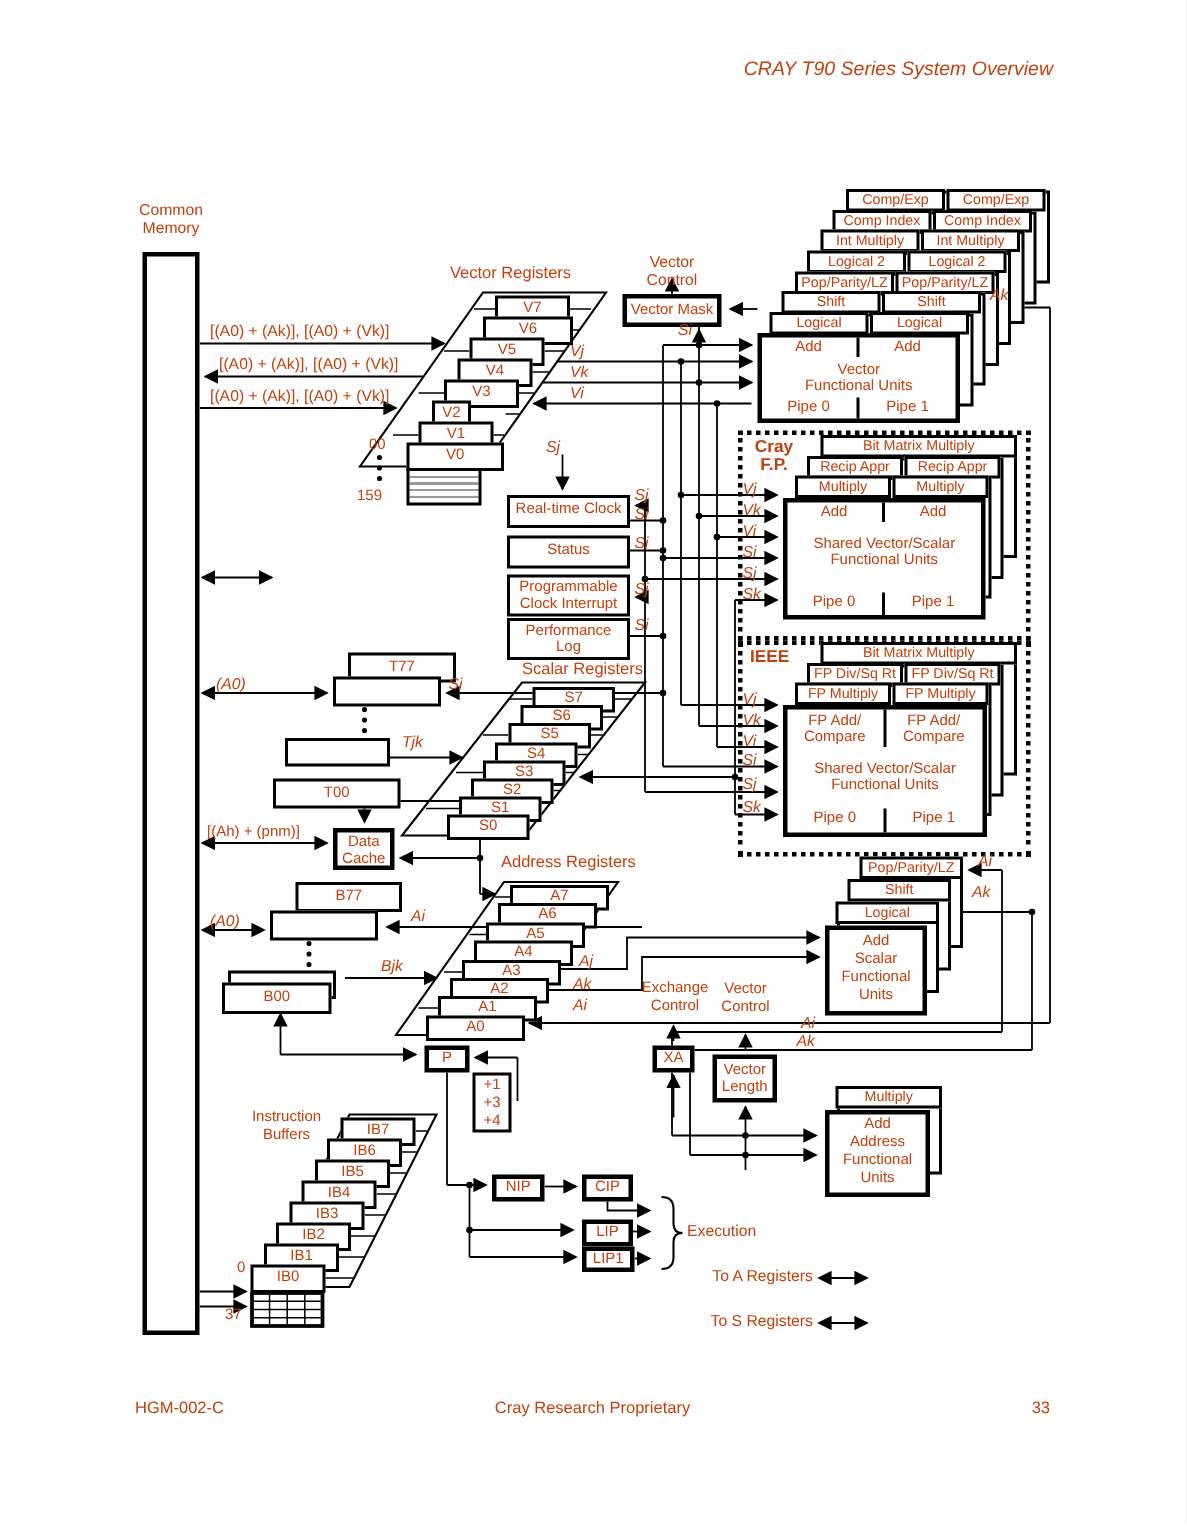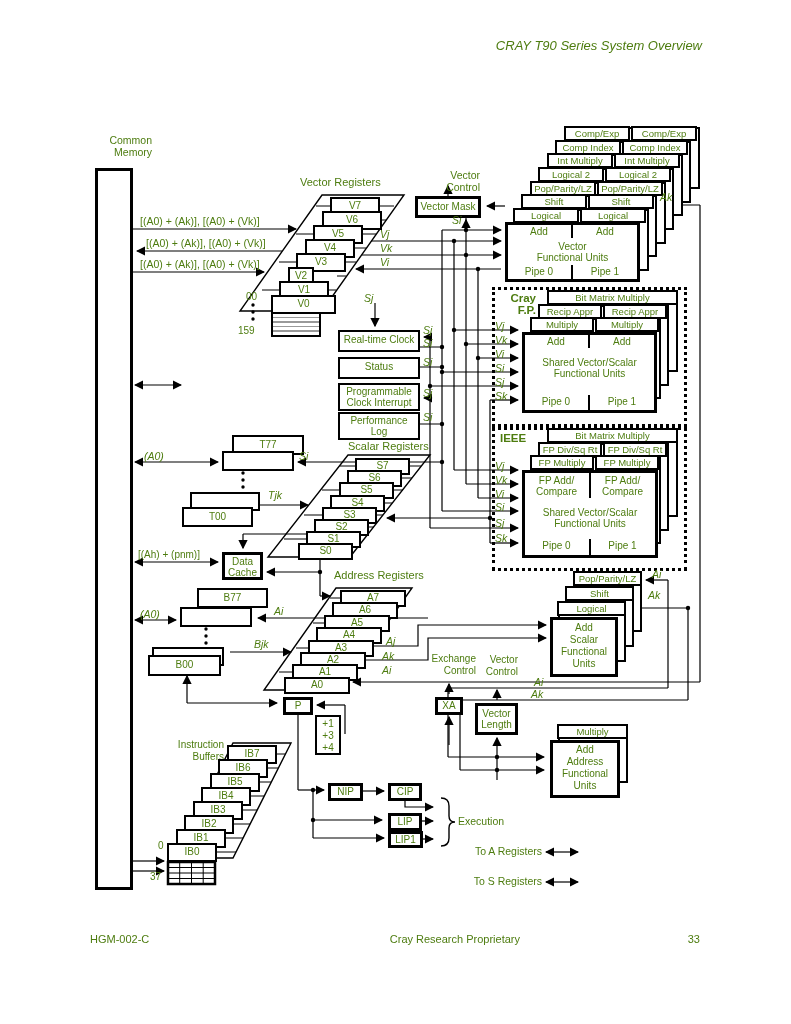--- a/index.html
+++ b/index.html
@@ -1,22 +1,22 @@
 <!DOCTYPE html>
 <html><head>
 <meta charset="utf-8">
 <style>
   html,body{margin:0;padding:0;background:#e8e8e8}
   .page{position:relative;width:791px;height:1024px;background:#fff;overflow:hidden;
-        font-family:"Liberation Sans",sans-serif;color:#4d7c0f}
+        font-family:"Liberation Sans",sans-serif;color:#c2410c}
   .abs{position:absolute}
   svg{position:absolute;left:0;top:0}
   .lbl{position:absolute;font-size:10px;line-height:12px;white-space:pre-line}
   .it{font-style:italic}
-  .ctr{text-align:right}
+  .ctr{text-align:center}
   .rgt{text-align:right}
   .bx{position:absolute;background:#fff;border:2.5px solid #000;box-sizing:border-box;
       text-align:center;font-size:10px;line-height:13px;white-space:pre-line}
   .bx3{border-width:3px}
   .frame{position:absolute;background:#fff;border:2.5px solid #000;box-sizing:border-box}
   .flab{position:absolute;background:#fff;border:2px solid #000;box-sizing:border-box;
         text-align:center;font-size:9.5px;line-height:11px;height:15px;top:-3px}
   .cell{position:absolute;text-align:center;font-size:10px;line-height:11px;white-space:pre-line}
   .vdiv{position:absolute;width:2px;background:#000}
   .dash{position:absolute;border:3px dotted #000;box-sizing:border-box;background:transparent}
@@ -321,21 +321,21 @@
   <div class="cell" style="left:66px;top:67px;width:63px">Pipe 1</div>
   <div class="vdiv" style="left:64px;top:66px;height:16px"></div>
 </div>
 
 <div class="bx" style="left:232px;top:435px;width:72px;height:20px;line-height:15px">T77</div>
 <div class="bx" style="left:222px;top:451px;width:72px;height:20px;line-height:15px"></div>
 <div class="lbl it" style="left:144px;top:450px;font-size:10.5px">(A0)</div>
 <div class="lbl it" style="left:299px;top:450px;font-size:10.5px">Si</div>
 <div class="lbl it" style="left:268px;top:489px;font-size:10.5px">Tjk</div>
 <div class="bx" style="left:190px;top:492px;width:70px;height:19px;line-height:14px"></div>
-<div class="bx" style="left:182px;top:507px;width:71px;height:20px;line-height:15px">T00</div>
+<div class="bx" style="left:182px;top:519px;width:85px;height:20px;line-height:15px">T00</div>
 
 <div class="lbl" style="left:348px;top:440px;font-size:11px">Scalar Registers</div>
 <div class="bx" style="left:355px;top:458px;width:55px;height:17px;line-height:12px">S7</div>
 <div class="bx" style="left:347px;top:470px;width:55px;height:17px;line-height:12px">S6</div>
 <div class="bx" style="left:339px;top:482px;width:55px;height:17px;line-height:12px">S5</div>
 <div class="bx" style="left:330px;top:495px;width:55px;height:17px;line-height:12px">S4</div>
 <div class="bx" style="left:322px;top:507px;width:55px;height:17px;line-height:12px">S3</div>
 <div class="bx" style="left:314px;top:519px;width:55px;height:17px;line-height:12px">S2</div>
 <div class="bx" style="left:306px;top:531px;width:55px;height:17px;line-height:12px">S1</div>
 <div class="bx" style="left:298px;top:543px;width:55px;height:17px;line-height:12px">S0</div>

